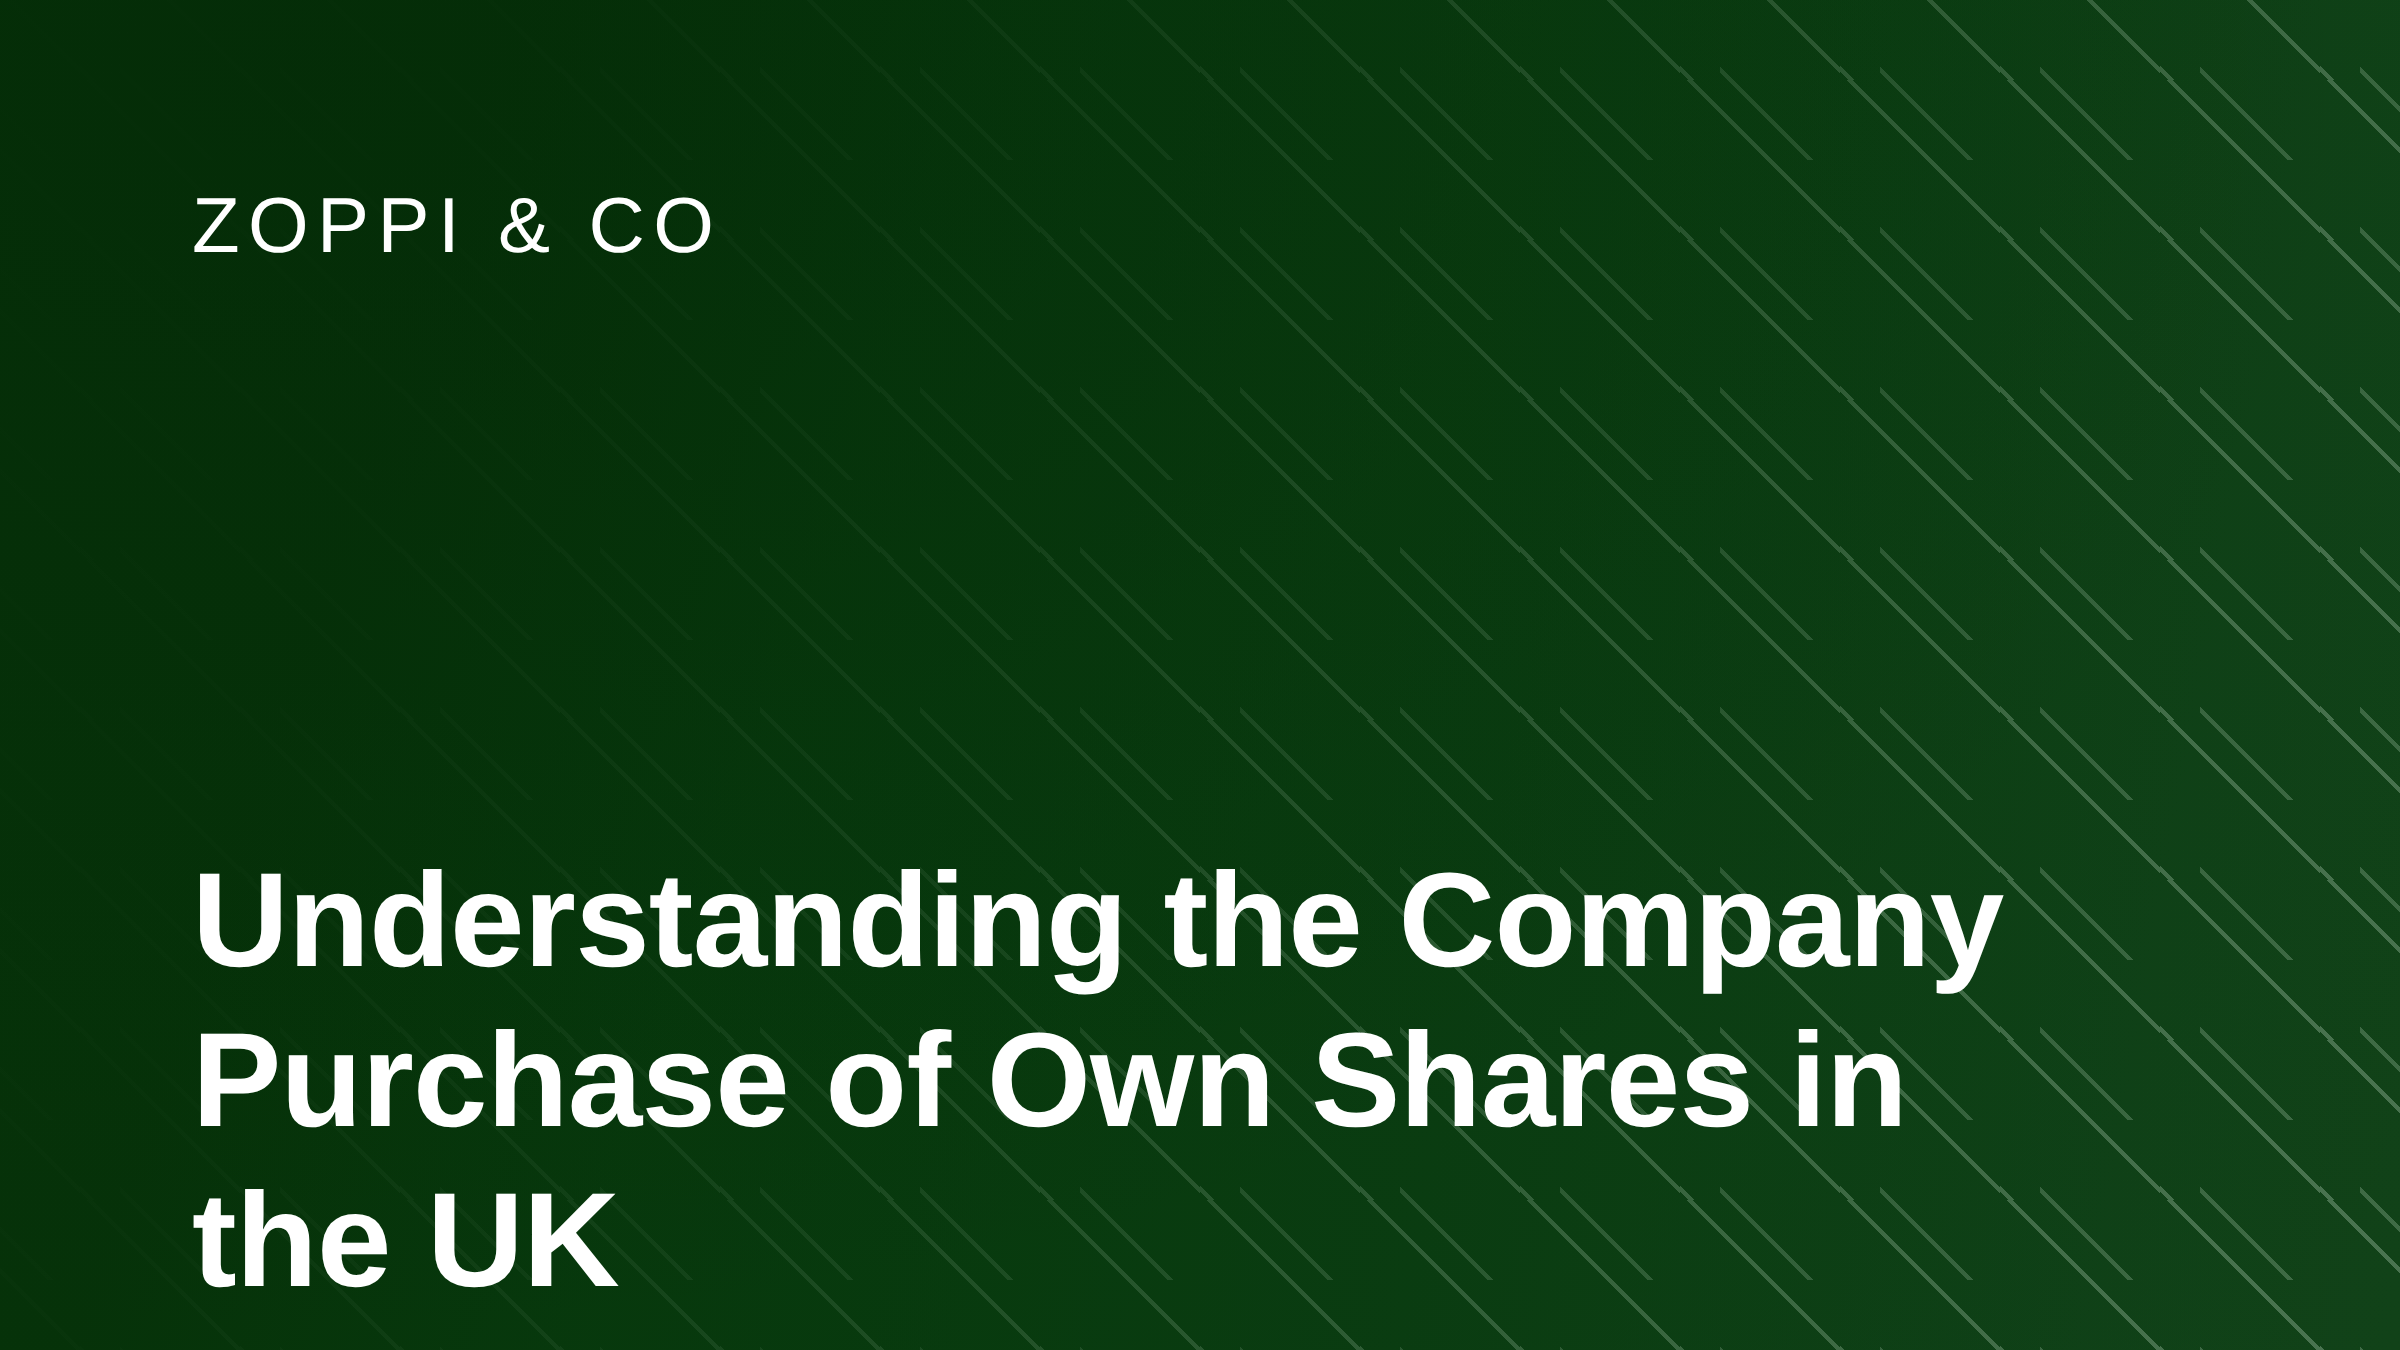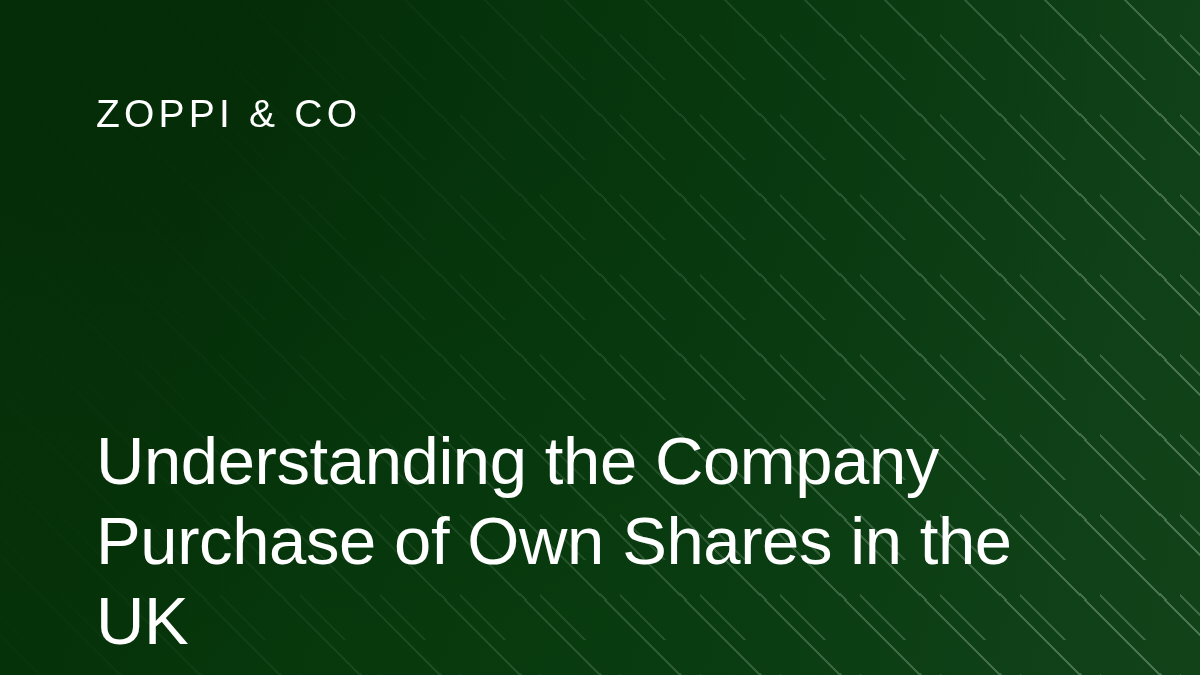--- a/index.html
+++ b/index.html
@@ -111,21 +111,21 @@
     white-space: nowrap;
   }
 
   .headline {
     position: absolute;
     left: 96px;
     top: 376px;
     width: 965px;
     color: #ffffff;
     font-size: 67px;
-    font-weight: 400;
+    font-weight: 700;
     line-height: 80px;
     letter-spacing: -0.4px;
   }
 </style>
 </head>
 <body>
 
 <div class="slide">
 
   <div class="bg-base"></div>

